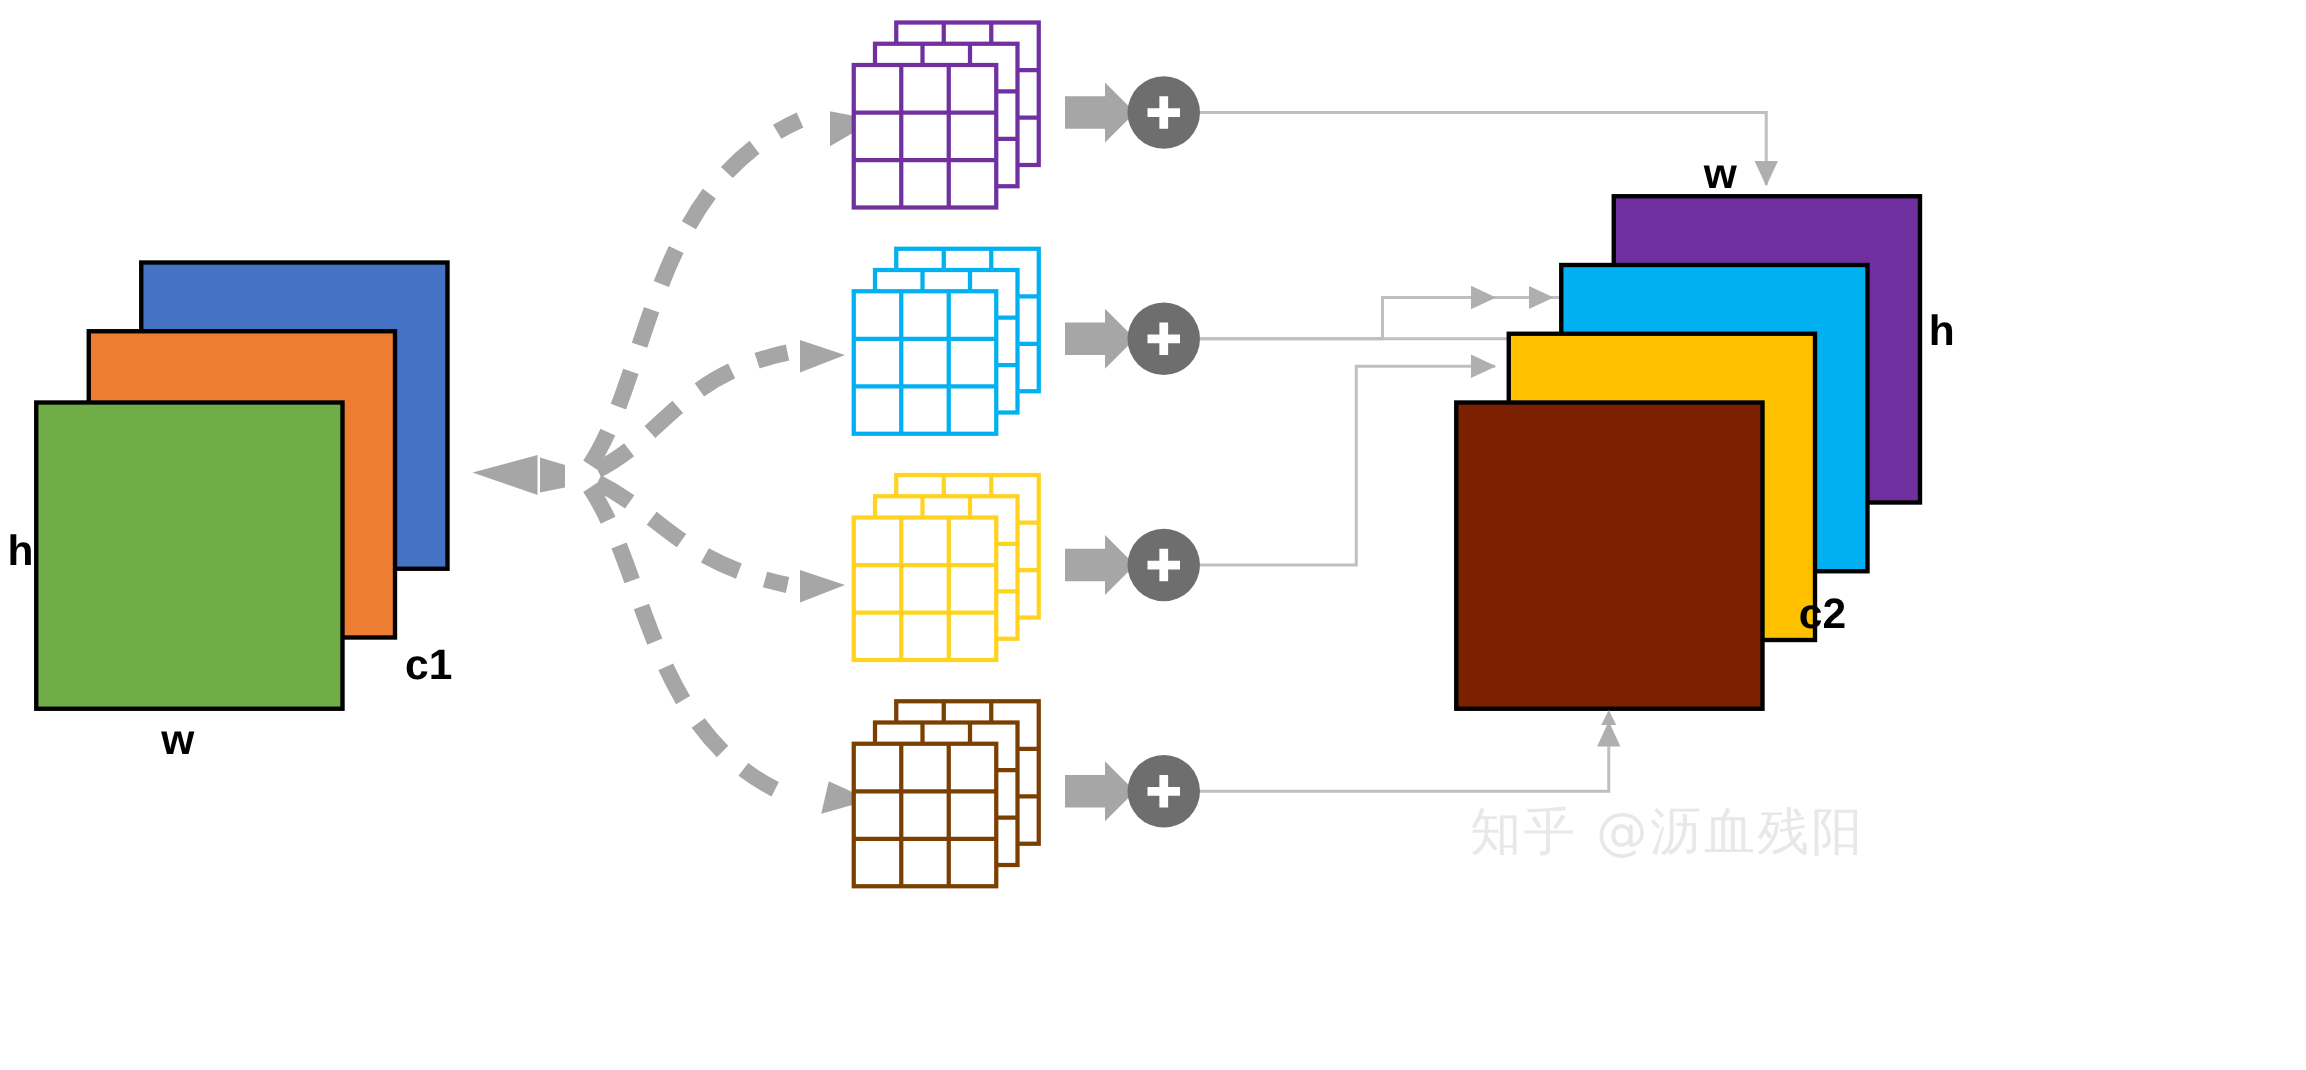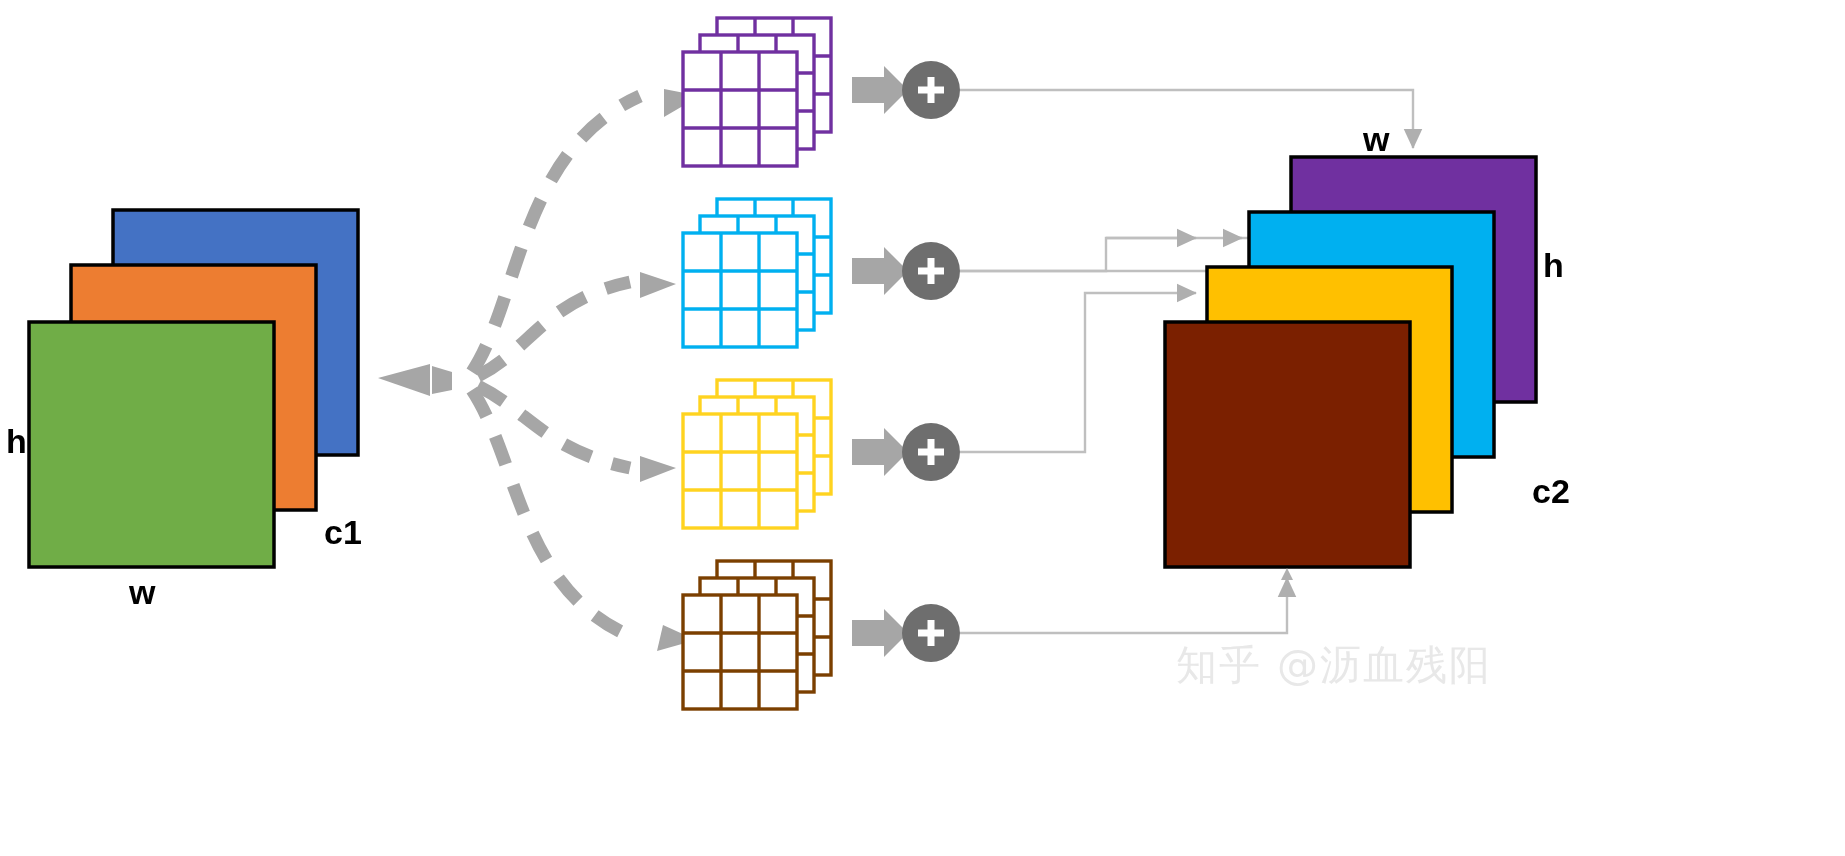--- a/index.html
+++ b/index.html
@@ -30,21 +30,21 @@
     font-weight: bold;
     color: #000000;
     white-space: nowrap;
     line-height: 1;
   }
   .lbl-h-in   { left: 6px;    top: 424px;  font-size: 34px; }
   .lbl-w-in   { left: 129px;  top: 575px;  font-size: 34px; }
   .lbl-c1     { left: 324px;  top: 515px;  font-size: 34px; text-align: right; }
   .lbl-w-out  { left: 1363px; top: 122px;  font-size: 34px; }
   .lbl-h-out  { left: 1543px; top: 248px;  font-size: 34px; }
-  .lbl-c2     { left: 1532px; top: 474px;  font-size: 34px; }
+  .lbl-c2     { left: 1439px; top: 474px;  font-size: 34px; }
   .watermark {
     position: absolute;
     left: 1176px;
     top: 638px;
     font-size: 41px;
     font-family: "DejaVu Sans", "Liberation Sans", sans-serif;
     color: #e8e8e8;
     letter-spacing: 2px;
     white-space: nowrap;
     user-select: none;

